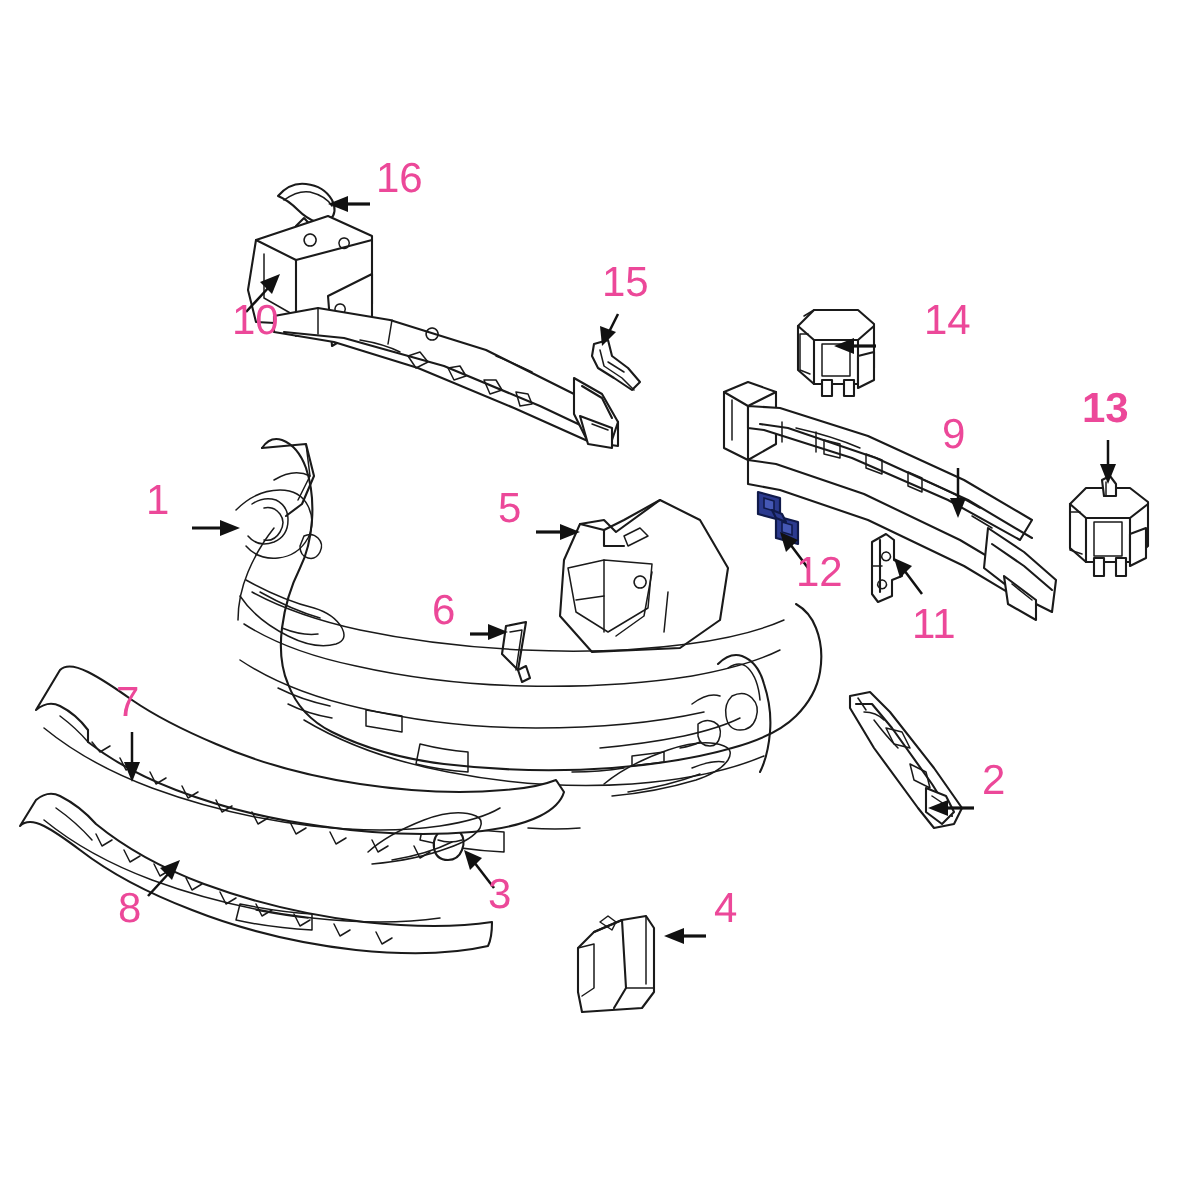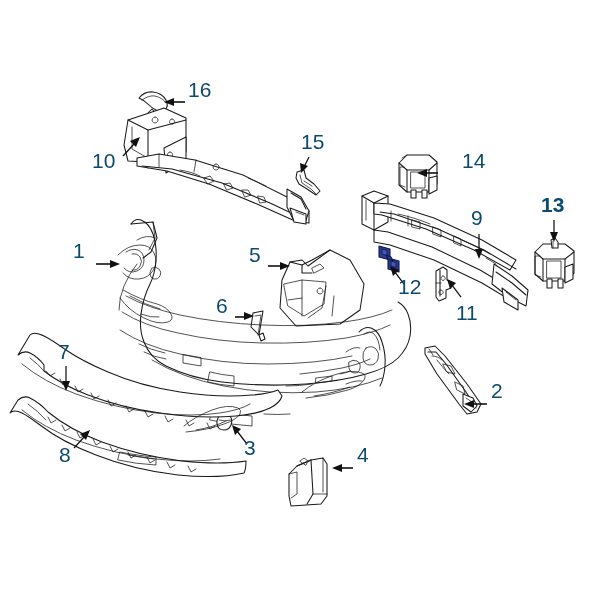--- a/index.html
+++ b/index.html
@@ -71,21 +71,21 @@
   }
   .arrowhead {
     fill: #111111;
     stroke: none;
   }
   .callout-label {
     position: absolute;
     font-family: "Liberation Sans", sans-serif;
     font-size: 21px;
     font-weight: 400;
-    color: #0c4a6e;
+    color: #ec4899;
     line-height: 1;
     white-space: nowrap;
     user-select: none;
   }
 </style>
 </head>
 <body>
 
 <div id="diagram-root">
 
@@ -440,21 +440,21 @@
 
   <div class="callout-label" style="left:73px;  top:240px;">1</div>
   <div class="callout-label" style="left:491px; top:380px;">2</div>
   <div class="callout-label" style="left:244px; top:437px;">3</div>
   <div class="callout-label" style="left:357px; top:444px;">4</div>
   <div class="callout-label" style="left:249px; top:244px;">5</div>
   <div class="callout-label" style="left:216px; top:295px;">6</div>
   <div class="callout-label" style="left:58px;  top:341px;">7</div>
   <div class="callout-label" style="left:59px;  top:444px;">8</div>
   <div class="callout-label" style="left:471px; top:207px;">9</div>
-  <div class="callout-label" style="left:92px; top:150px;">10</div>
+  <div class="callout-label" style="left:116px; top:150px;">10</div>
   <div class="callout-label" style="left:456px; top:302px;">11</div>
   <div class="callout-label" style="left:398px; top:276px;text-align:center;">12</div>
   <div class="callout-label" style="left:541px; top:194px;font-weight:bold;">13</div>
   <div class="callout-label" style="left:442px; top:150px;margin-left:20px;">14</div>
   <div class="callout-label" style="left:301px; top:131px;">15</div>
   <div class="callout-label" style="left:188px; top:79px;">16</div>
 
 </div>
 
 </body></html>

